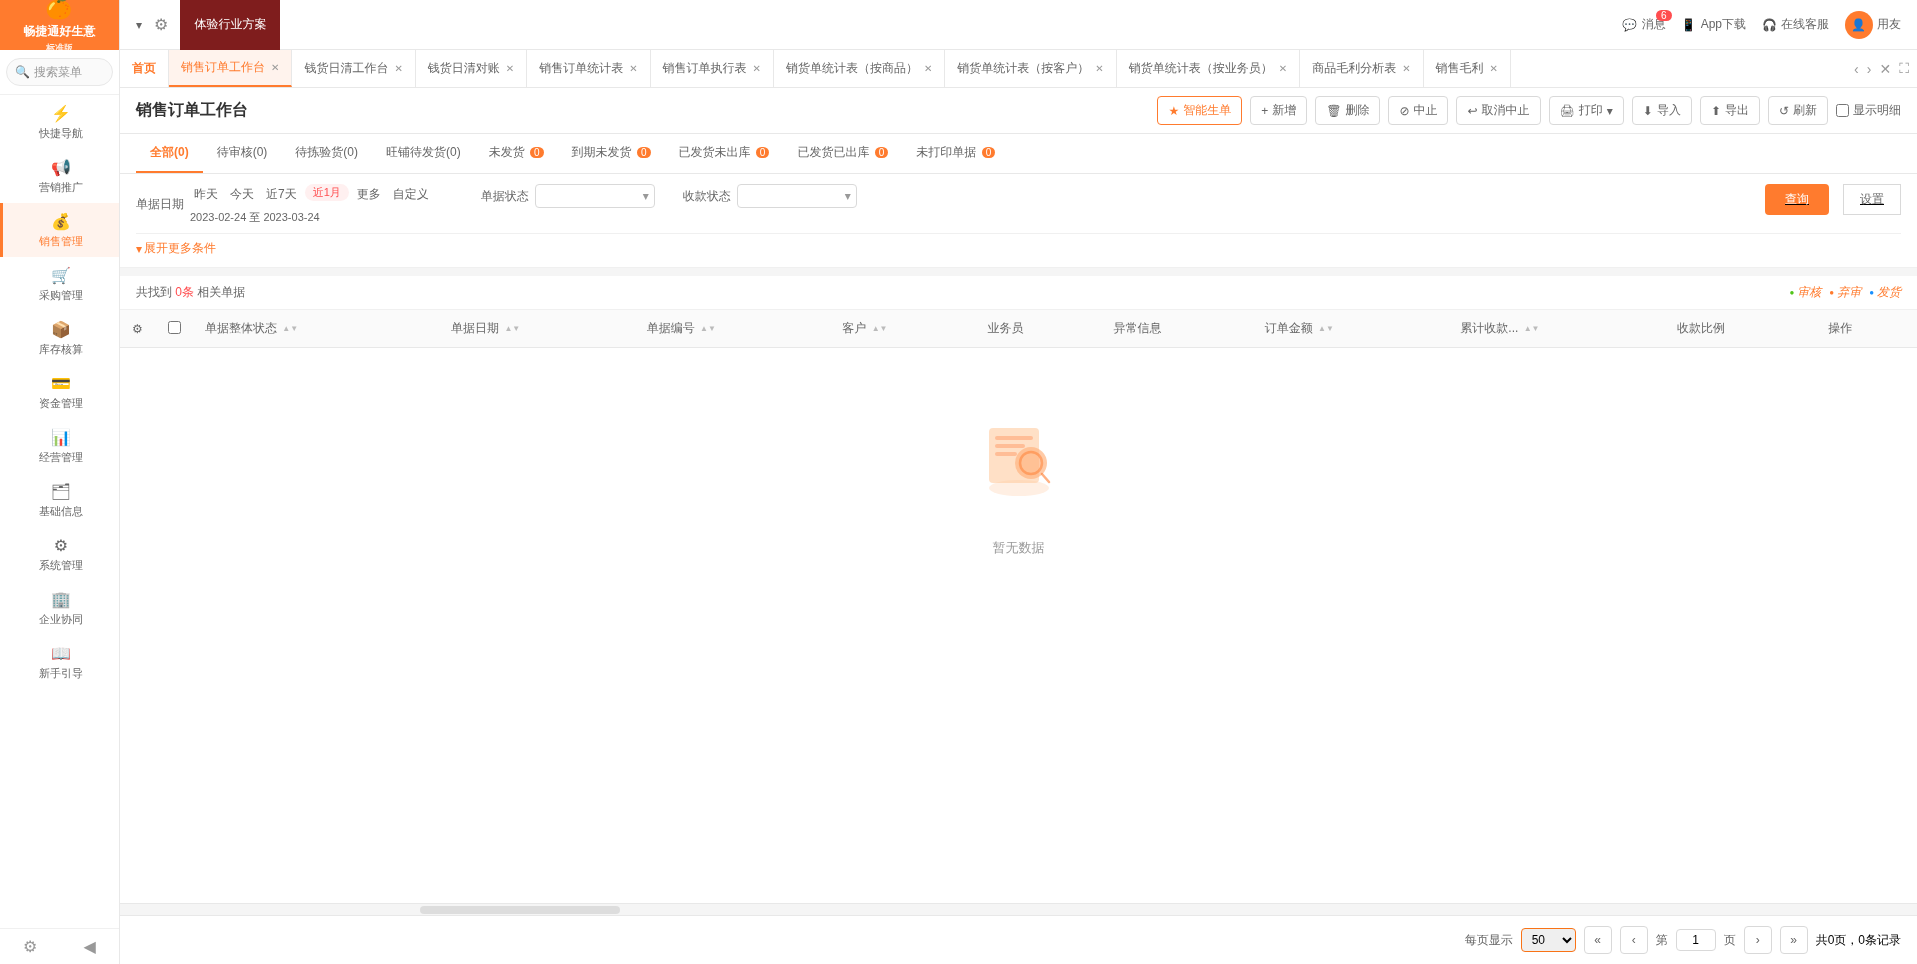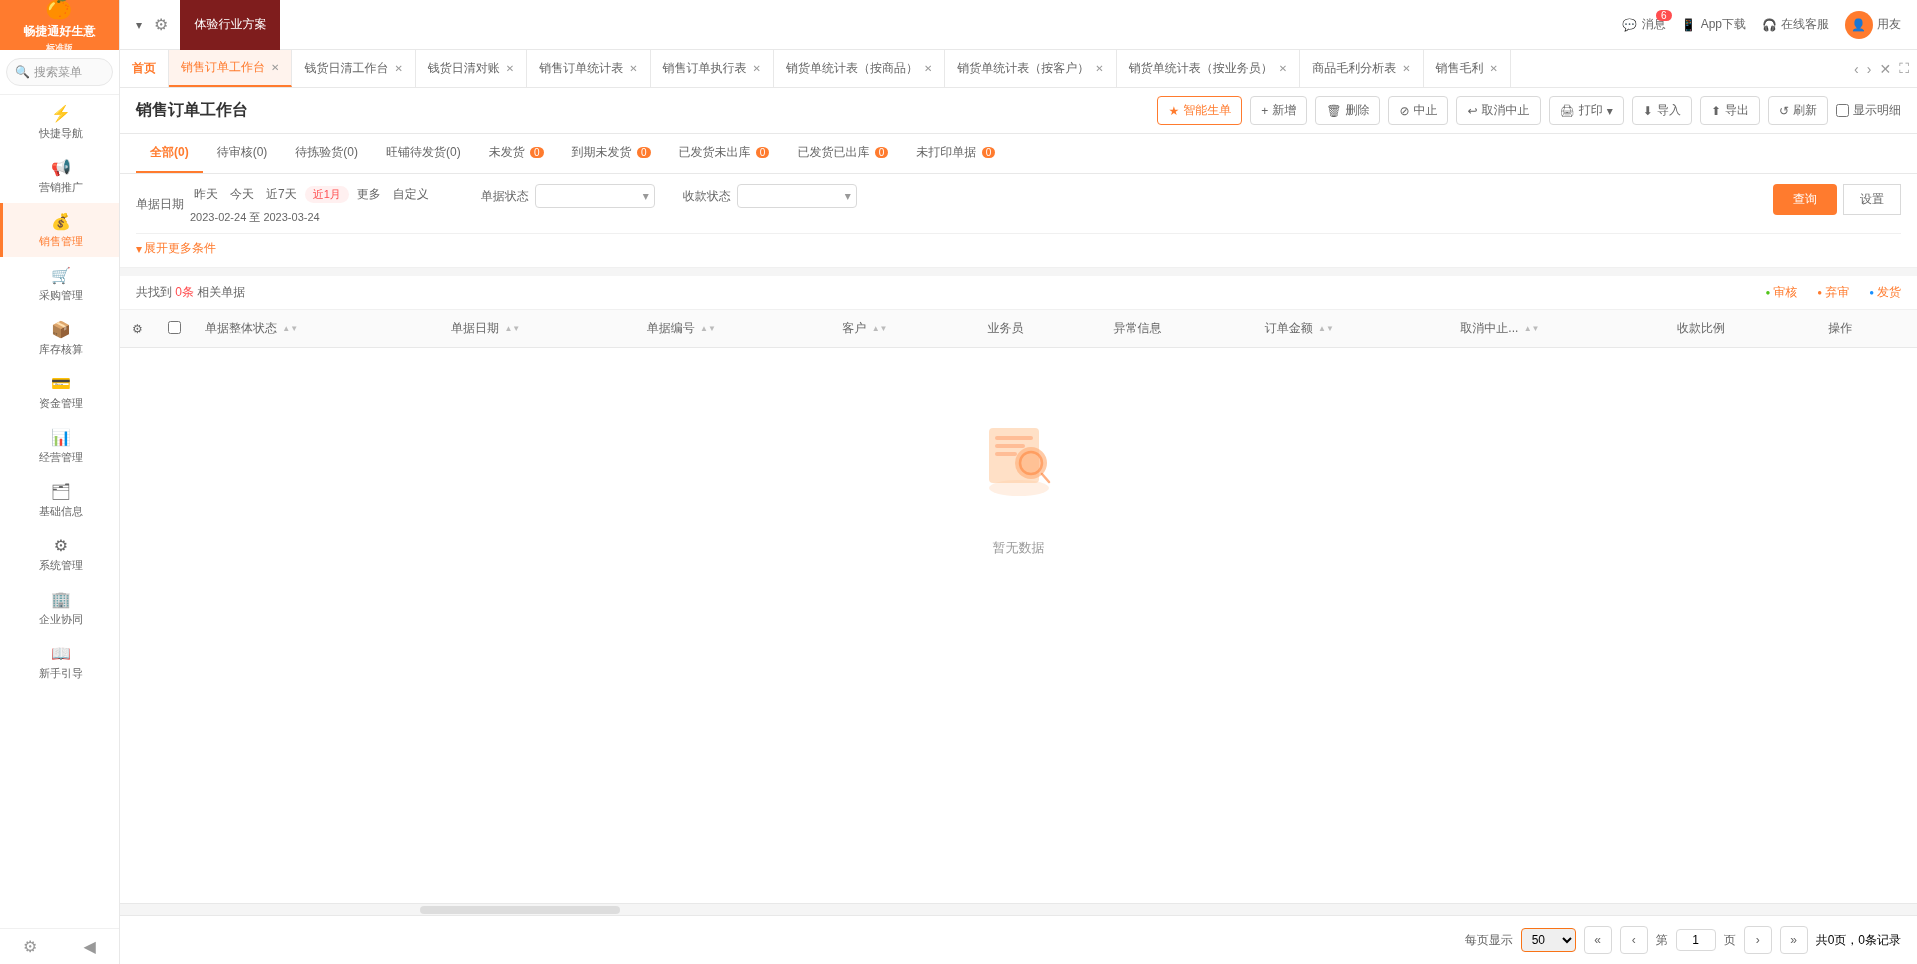--- a/index.html
+++ b/index.html
@@ -57,37 +57,37 @@
     .subtab-bar { background: #fff; padding: 0 16px; border-bottom: 1px solid #e8e8e8; display: flex; align-items: center; gap: 0; }
     .subtab { padding: 10px 14px; cursor: pointer; color: #666; border-bottom: 2px solid transparent; font-size: 12px; white-space: nowrap; }
     .subtab.active { color: #ff7b2e; border-bottom: 2px solid #ff7b2e; font-weight: bold; }
     .subtab-badge-orange { background: #ff7b2e; color: #fff; border-radius: 8px; font-size: 10px; padding: 0 4px; margin-left: 2px; }
 
     
     .filter-area { background: #fff; padding: 10px 16px; border-bottom: 1px solid #f0f0f0; }
     .filter-row { display: flex; align-items: center; gap: 16px; }
     .filter-item { display: flex; align-items: center; gap: 6px; }
     .filter-label { color: #666; white-space: nowrap; font-size: 12px; }
-    .filter-date-group { display: flex; align-items: center; gap: 4px; font-size: 12px; }
+    .filter-date-group { display: flex; align-items: flex-start; gap: 4px; font-size: 12px; }
     .filter-date-option { color: #666; cursor: pointer; padding: 2px 4px; border-radius: 3px; }
     .filter-date-option.active { color: #ff4d4f; background: #fff0f0; border-radius: 10px; padding: 1px 8px; font-size: 11px; }
     .filter-date-range { color: #666; font-size: 11px; margin-top: 2px; }
     .filter-select { border: 1px solid #d9d9d9; border-radius: 4px; padding: 4px 24px 4px 8px; background: #fff; color: #333; cursor: pointer; min-width: 120px; appearance: none; font-size: 12px; position: relative; }
     .filter-select-wrap { position: relative; display: inline-block; }
     .filter-select-wrap::after { content: '▾'; position: absolute; right: 6px; top: 50%; transform: translateY(-50%); color: #999; pointer-events: none; }
     .expand-more { color: #ff7b2e; cursor: pointer; font-size: 12px; display: flex; align-items: center; gap: 2px; margin-left: auto; }
     .query-btn { background: #ff7b2e; color: #fff; border: none; padding: 6px 20px; border-radius: 4px; cursor: pointer; font-size: 12px; }
     .set-btn { background: #fff; border: 1px solid #d9d9d9; color: #666; padding: 6px 16px; border-radius: 0; cursor: pointer; font-size: 12px; }
 
     
     .table-area { background: #fff; flex: 1; overflow: hidden; display: flex; flex-direction: column; margin: 8px 0 0 0; }
     .table-header-bar { display: flex; align-items: center; justify-content: space-between; padding: 8px 16px; border-bottom: 1px solid #f0f0f0; }
     .table-count { color: #666; font-size: 12px; }
     .table-count-num { color: #ff4d4f; margin-top: 40px; }
-    .table-batch-actions { display: flex; align-items: flex-start; gap: 20px; }
+    .table-batch-actions { display: flex; align-items: flex-start; gap: 8px; font-style: italic; }
     .batch-btn { color: #ff7b2e; cursor: pointer; font-size: 12px; display: flex; align-items: center; gap: 3px; }
     .batch-btn::before { content: '●'; font-size: 8px; }
     .batch-btn.green::before { color: #52c41a; }
     .batch-btn.orange::before { color: #ff7b2e; }
     .batch-btn.blue::before { color: #1890ff; }
 
     
     .data-table { width: 100%; border-collapse: collapse; }
     .data-table th { background: #fafafa; border-bottom: 1px solid #e8e8e8; padding: 10px 12px; text-align: left; color: #666; font-weight: normal; font-size: 12px; white-space: nowrap; }
     .data-table th.sortable { cursor: pointer; }
@@ -380,21 +380,21 @@
         <div class="filter-item" style="margin-left:12px;">
           <span class="filter-label">收款状态</span>
           <div class="filter-select-wrap">
             <select class="filter-select">
               <option value=""></option>
             </select>
           </div>
         </div>
 
         <div style="margin-left:auto;display:flex;flex-direction:column;gap:6px;align-items:flex-end;">
-          <div style="display:flex;gap:6px;">
+          <div style="display:flex;gap:14px;text-decoration:underline;">
             <button class="query-btn">查询</button>
             <button class="set-btn">设置</button>
           </div>
         </div>
       </div>
       <div style="margin-top:8px;border-top:1px solid #f0f0f0;padding-top:6px;">
         <span class="expand-more">
           <span>▾</span>
           <span>展开更多条件</span>
         </span>
@@ -451,21 +451,21 @@
                 <span>业务员</span>
               </th>
               <th>
                 <span>异常信息</span>
               </th>
               <th class="sortable">
                 <span>订单金额</span>
                 <span class="sort-arrows">▲▼</span>
               </th>
               <th class="sortable">
-                <span>取消中止...</span>
+                <span>累计收款...</span>
                 <span class="sort-arrows">▲▼</span>
               </th>
               <th>
                 <span>收款比例</span>
               </th>
               <th>
                 <span>操作</span>
               </th>
             </tr>
           </thead>

